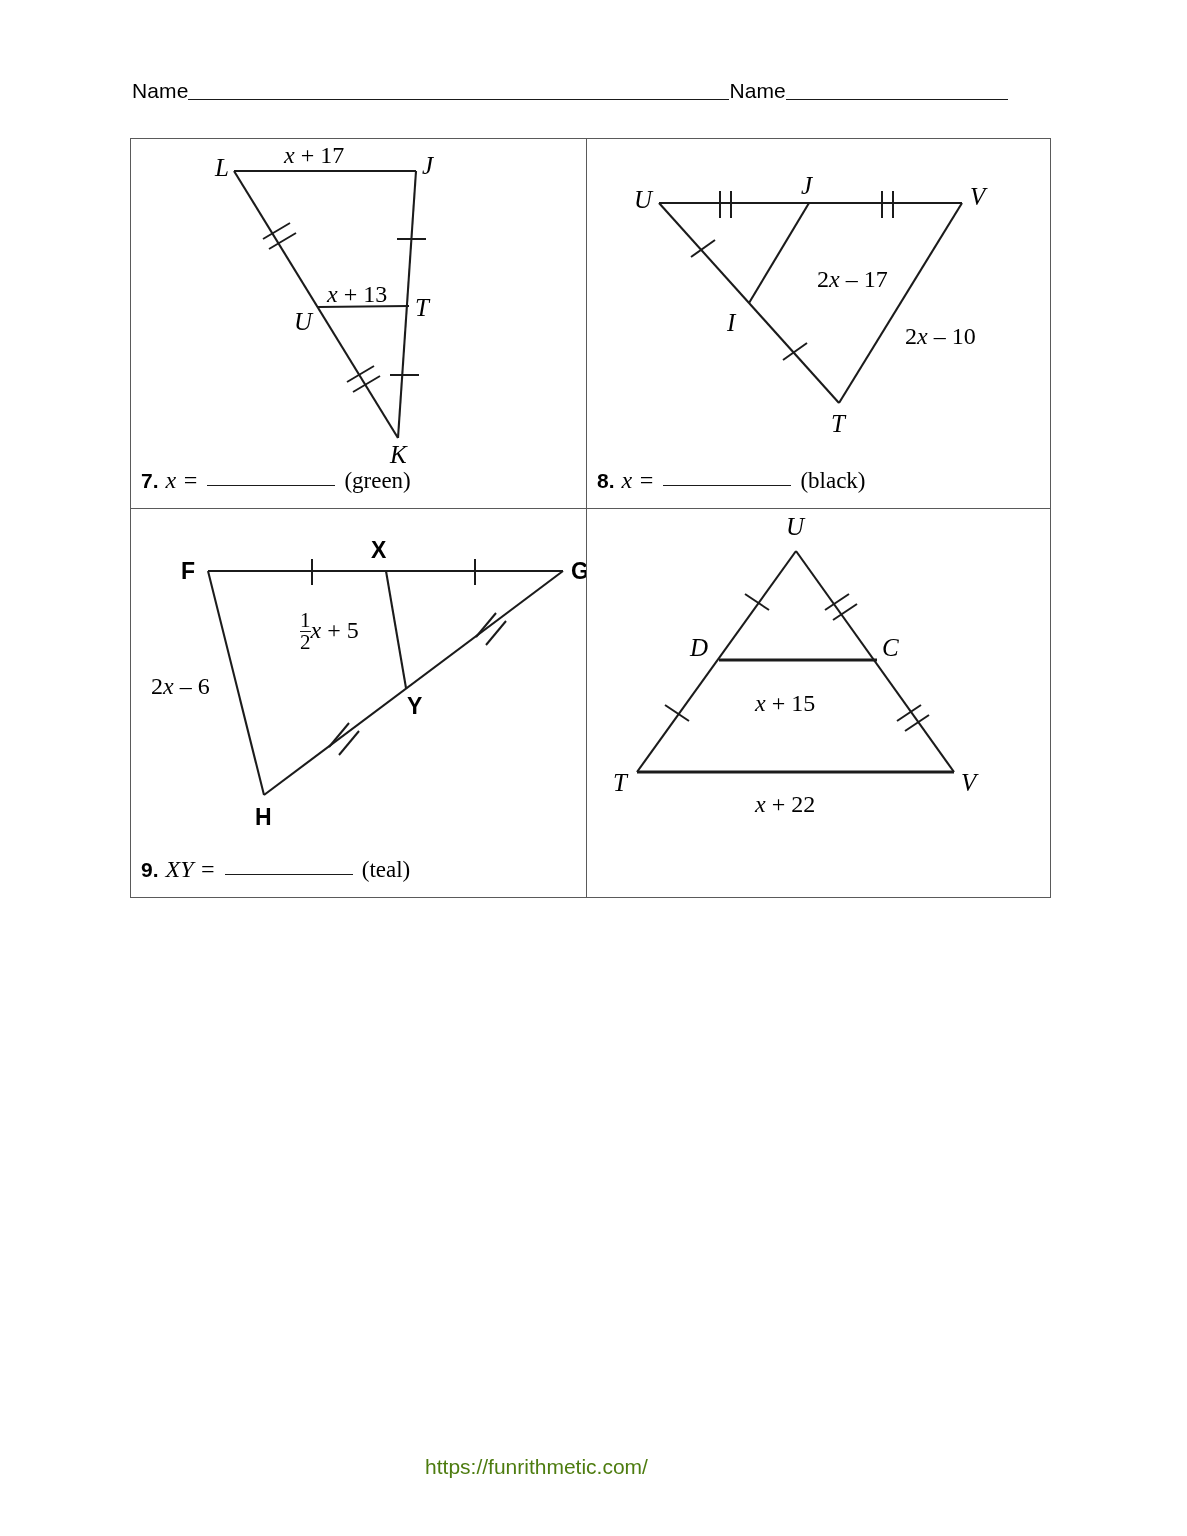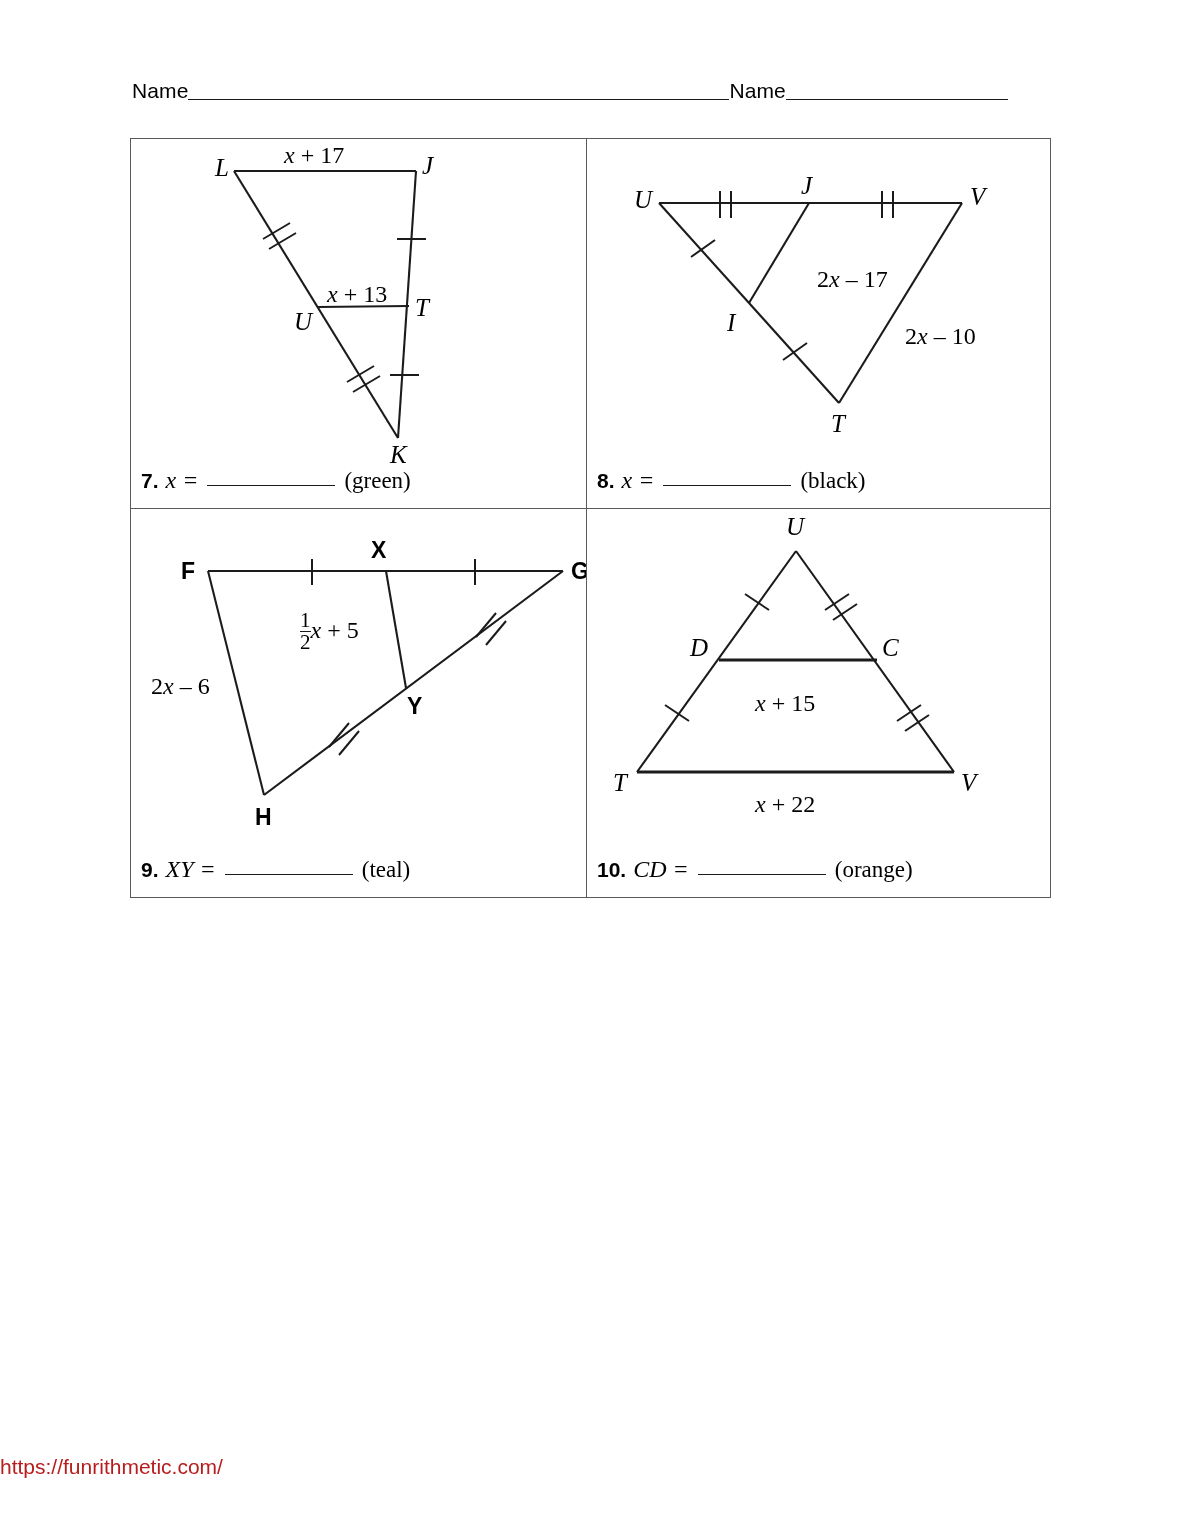--- a/index.html
+++ b/index.html
@@ -147,24 +147,24 @@
     font-family: "Liberation Serif", serif;
     font-size: 23px;
   }
 
   
   .footer {
     position: absolute;
     left: 0;
     top: 1455px;
     width: 1073px;
-    text-align: left;
+    text-align: center;
     font-family: "Liberation Sans", sans-serif;
     font-size: 21px;
-    color: #b91c1c;
+    color: #4d7c0f;
   }
 </style>
 </head>
 <body>
 
 <div class="header">
   <span class="hdr-label">Name</span>
   <span class="hdr-rule rule-name"></span>
   <span class="hdr-label">Name</span>
   <span class="hdr-rule rule-date"></span>
@@ -317,23 +317,17 @@
 
     <span class="lbl pt-serif" style="left:199px; top:5px;">U</span>
     <span class="lbl pt-serif" style="left:103px; top:126px;">D</span>
     <span class="lbl pt-serif" style="left:295px; top:126px;">C</span>
     <span class="lbl pt-serif" style="left:26px; top:261px;">T</span>
     <span class="lbl pt-serif" style="left:374px; top:261px;">V</span>
 
     <span class="lbl expr" style="left:168px; top:182px;"><i>x</i> + 15</span>
     <span class="lbl expr" style="left:168px; top:283px;"><i>x</i> + 22</span>
 
-    <div class="answer">
-      <span class="ans-num">10.</span>
-      <span class="ans-var">CD =</span>
-      <span class="ans-blank"></span>
-      <span class="ans-color">(orange)</span>
-    </div>
   </div>
 
 </div>
 
 <div class="footer">https://funrithmetic.com/</div>
 
 </body></html>

